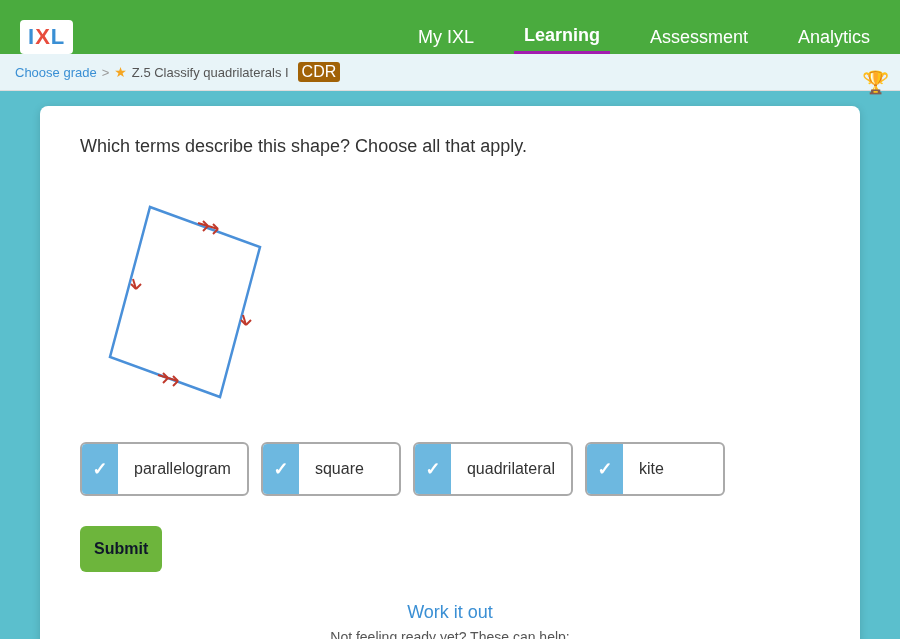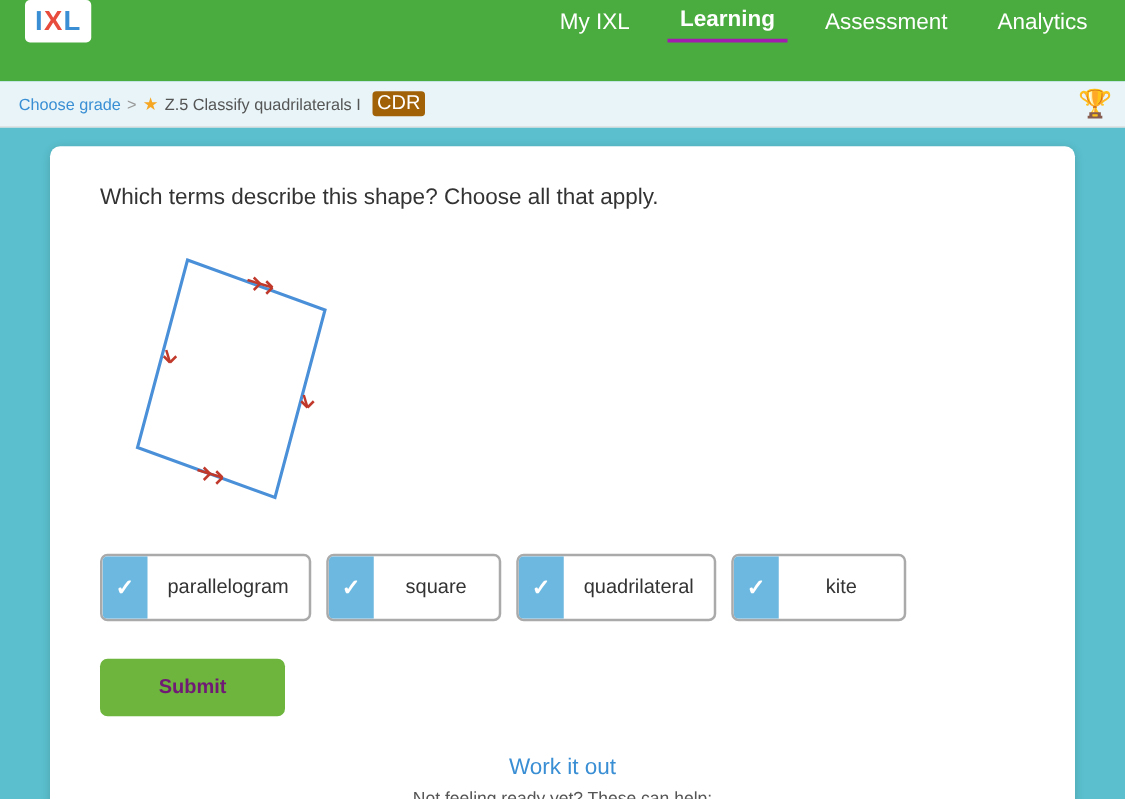--- a/index.html
+++ b/index.html
@@ -7,41 +7,41 @@
       font-family: Arial, sans-serif;
       background: #5bbfcd;
       width: 900px;
       min-height: 639px;
       overflow: hidden;
     }
 
     
     .header {
       background: #4aab3e;
-      height: 65px;
-      display: flex;
-      align-items: flex-start;
+      height: 54px;
+      display: flex;
+      align-items: flex-end;
       padding: 0 20px;
     }
     .logo {
       background: white;
       color: #3a8fd4;
       font-weight: 900;
       font-size: 22px;
       padding: 4px 8px;
       border-radius: 4px;
       letter-spacing: 1px;
       margin-right: 30px;
     }
     .logo span.i { color: #3a8fd4; }
     .logo span.x { color: #e84c3d; }
     .logo span.l2 { color: #3a8fd4; }
     .nav {
       display: flex;
-      gap: 20px;
+      gap: 30px;
       margin-left: auto;
       align-items: center;
     }
     .nav-item {
       color: white;
       font-size: 18px;
       cursor: pointer;
       padding: 5px 10px;
       text-decoration: none;
       font-weight: 400;
@@ -98,21 +98,21 @@
       width: 820px;
       min-height: 490px;
       padding: 30px 40px;
       box-shadow: 0 2px 8px rgba(0,0,0,0.15);
       position: relative;
     }
 
     .question-text {
       font-size: 18px;
       color: #333;
-      margin-bottom: 20px;
+      margin-bottom: 30px;
     }
 
     
     .shape-area {
       display: flex;
       justify-content: flex-start;
       margin-bottom: 25px;
       margin-left: 10px;
     }
 
@@ -142,29 +142,29 @@
       justify-content: center;
       font-size: 18px;
       font-weight: bold;
       flex-shrink: 0;
     }
     .choice-label {
       padding: 0 16px;
       font-size: 16px;
       color: #333;
       flex: 1;
-      text-align: center;
+      text-align: left;
     }
 
     .submit-btn {
       background: #6db53c;
-      color: #701a75;
+      color: #0f172a;
       border: none;
       border-radius: 6px;
-      padding: 14px 47px;
+      padding: 14px 14px;
       font-size: 16px;
       font-weight: bold;
       cursor: pointer;
     }
 
     
     .work-it-out {
       margin-top: 30px;
       text-align: center;
     }

